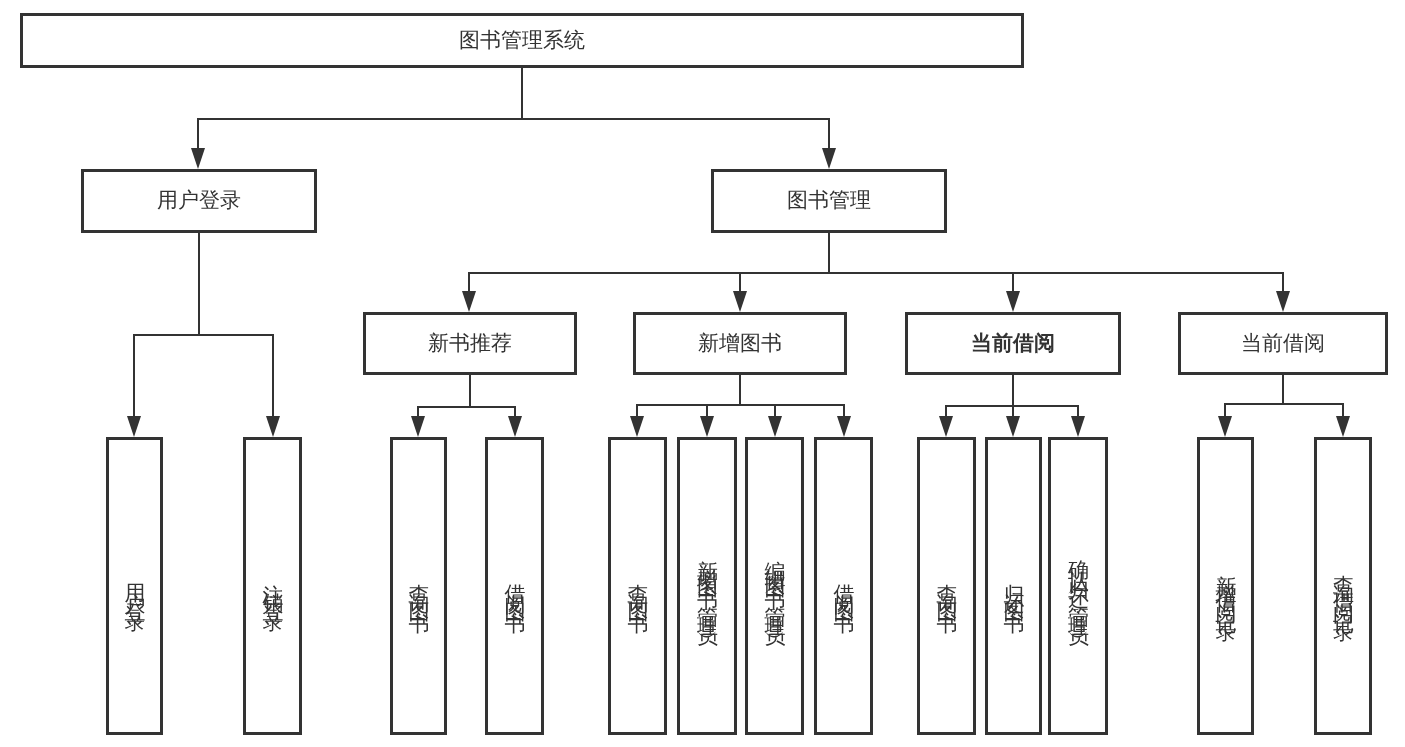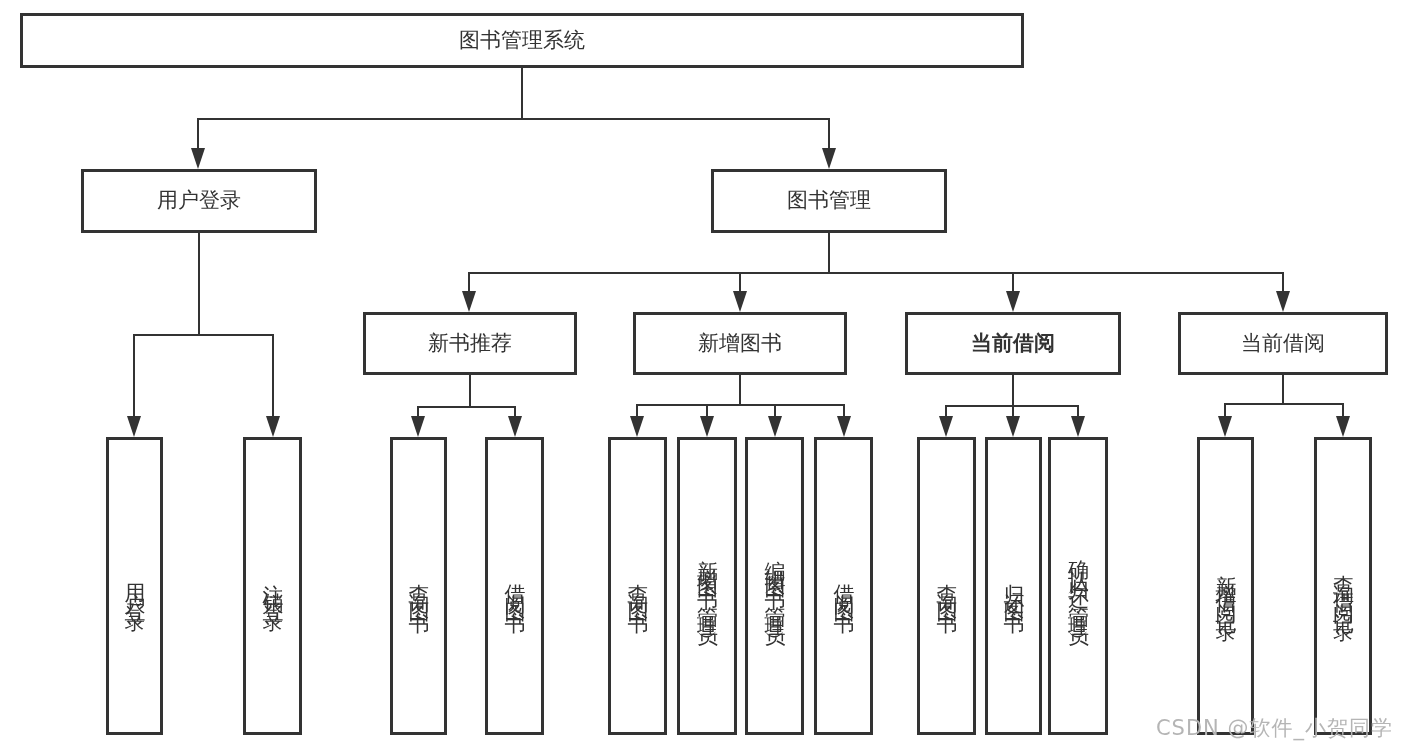--- a/index.html
+++ b/index.html
@@ -197,15 +197,14 @@
   <div class="node leaf lf lf-10">
     <span>确认归还（管理员）</span>
   </div>
   <div class="node leaf lf lf-11">
     <span>新增借阅记录</span>
   </div>
   <div class="node leaf lf lf-12">
     <span>查询借阅记录</span>
   </div>
 
-  <div class="watermark">CSDN @软件_小贺同学</div>
 
 </div>
 
 </body></html>

